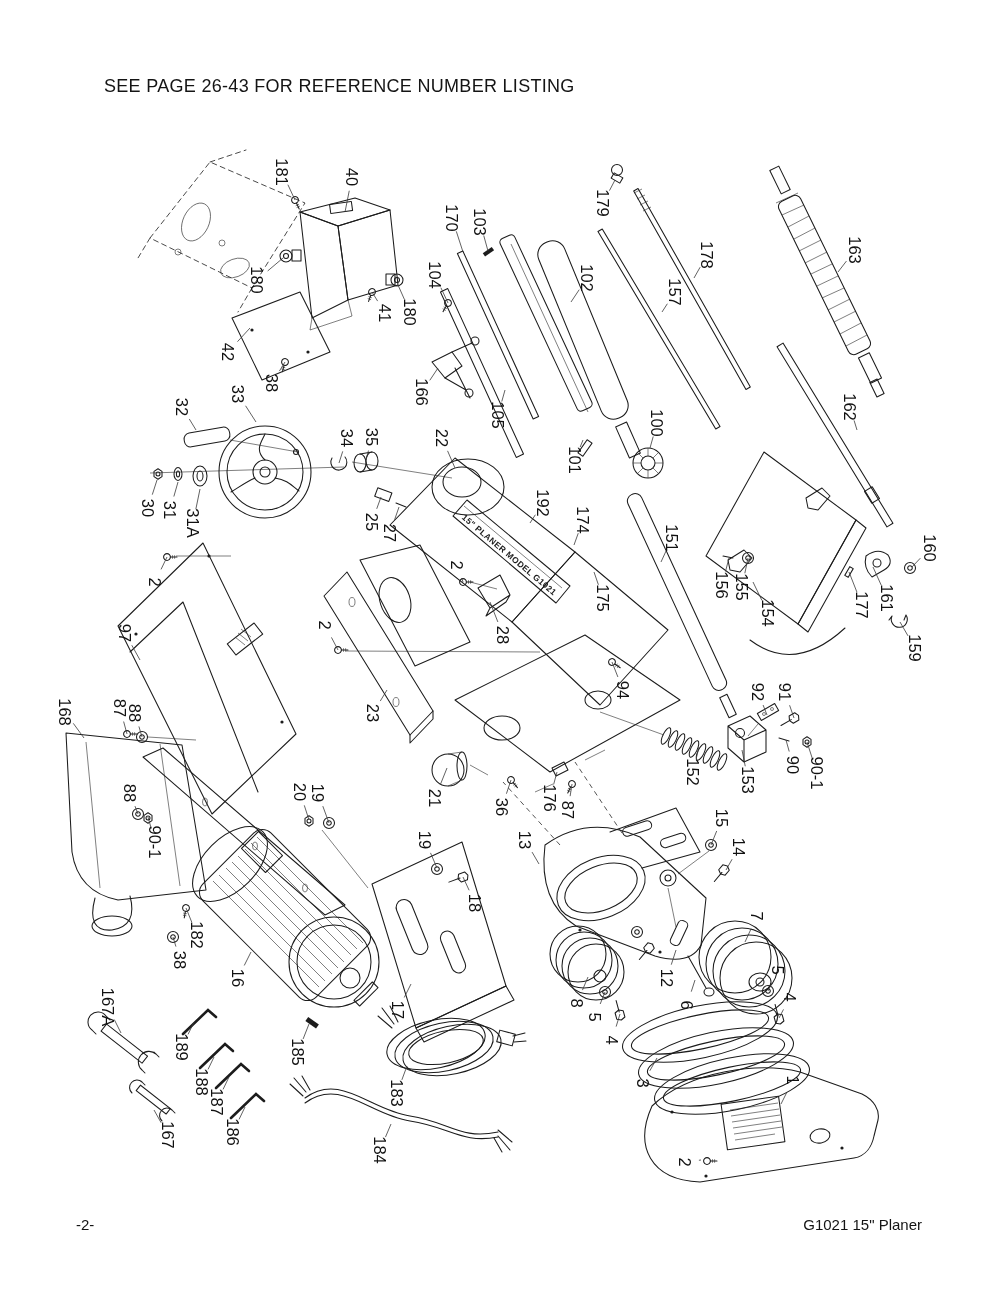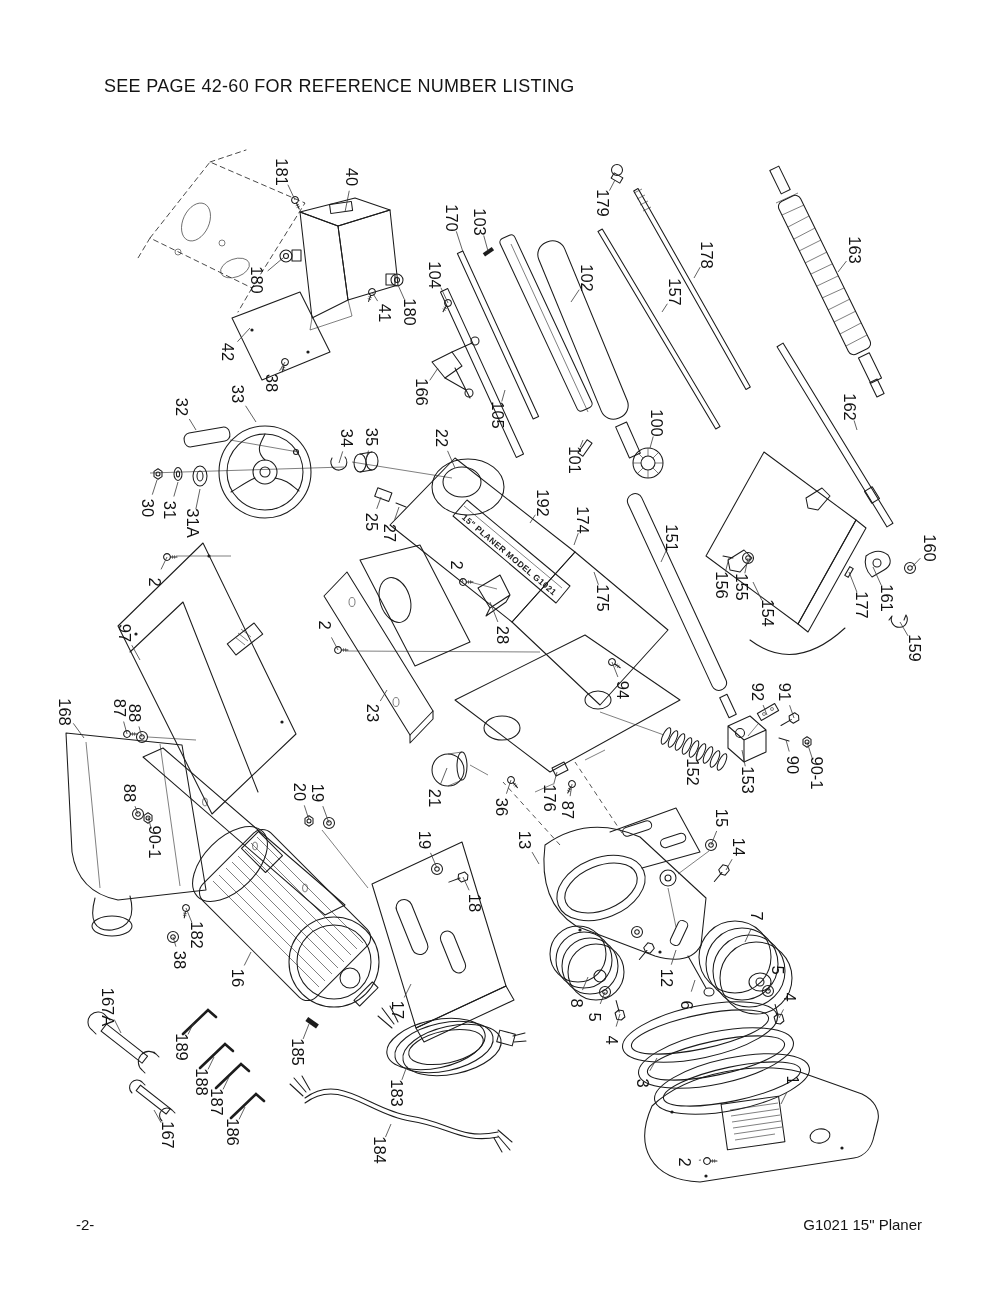--- a/index.html
+++ b/index.html
@@ -16,21 +16,21 @@
   .dash{stroke-dasharray:5 4;stroke-width:.8;}
   #leaders line{stroke:#3a3a3a;stroke-width:.8;}
   .callout{position:absolute;transform:translate(-50%,-50%) rotate(90deg);
            font-size:16.5px;color:#111;white-space:nowrap;line-height:1;}
   .plate-text{font-size:8.5px;fill:#1c1c1c;stroke:none;font-weight:bold;letter-spacing:.4px;}
 </style>
 </head>
 <body>
 
 <div class="page">
-  <div class="header-note">SEE PAGE 42-60 FOR REFERENCE NUMBER LISTING</div>
+  <div class="header-note">SEE PAGE 26-43 FOR REFERENCE NUMBER LISTING</div>
 
   <svg class="art" width="1000" height="1294" viewBox="0 0 1000 1294">
     <defs>
       <g id="washer">
           <circle r="5.5" class="ln"></circle>
           <circle r="2.3" class="ln"></circle>
         </g>
       <g id="nut">
           <path class="ln" d="M-4,-2.6 L0,-5.2 L4,-2.6 L4,2.6 L0,5.2 L-4,2.6 Z"></path>
           <circle r="2" class="ln"></circle>

